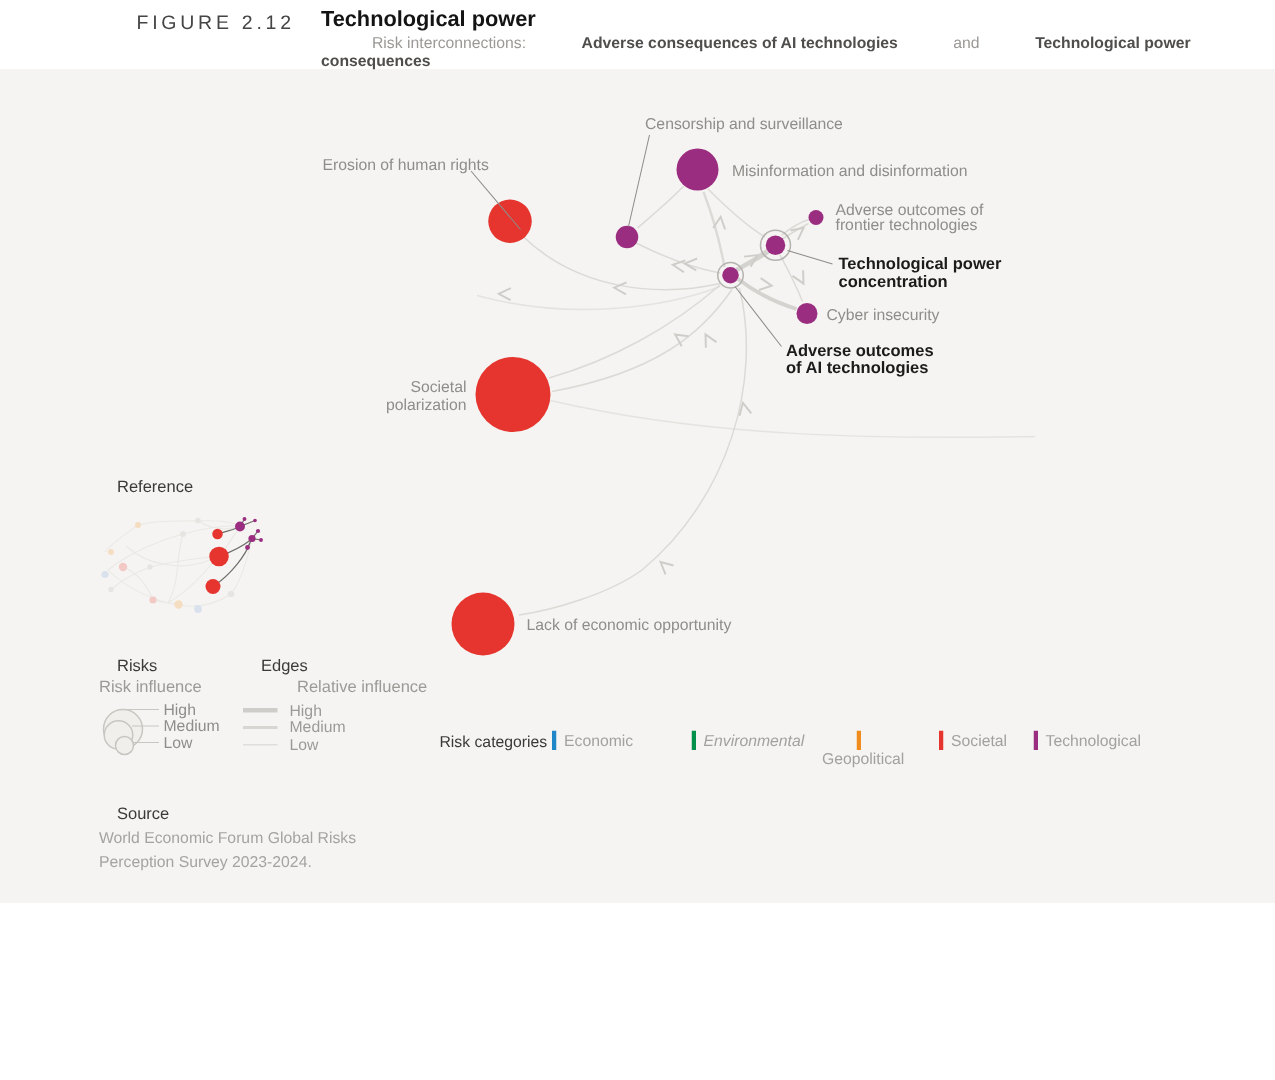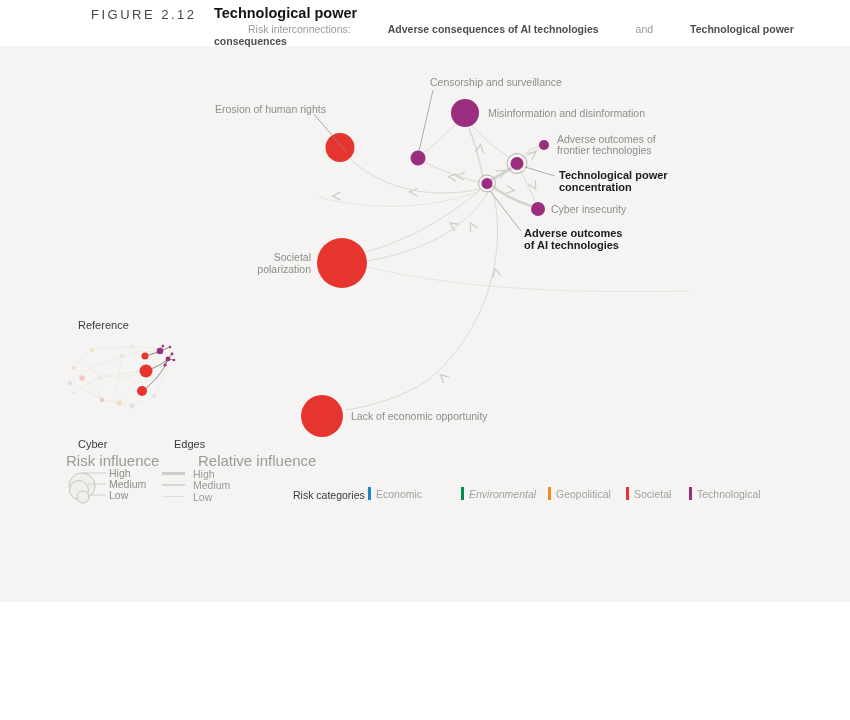--- a/index.html
+++ b/index.html
@@ -17,21 +17,21 @@
   .edge.med{stroke-width:1.6;}
   .edge.thick{stroke:#d5d3cf;stroke-width:3;}
   .edge.thick2{stroke:#d5d3cf;stroke-width:2.6;}
   .edge.fade{opacity:.65;}
   .chev{fill:none;stroke:#cfcdc9;stroke-width:1.3;}
   .leader{stroke:#8e8c89;stroke-width:.7;fill:none;}
   .ring{fill:none;stroke:#b5b3af;stroke-width:1;}
   .nl{font-size:10.5px;fill:#8f8d8a;}
   .nl-bold{font-size:11px;font-weight:700;fill:#1b1b1b;}
   .ref-title,.lg-title,.src-title{position:absolute;font-size:11px;color:#3c3a38;padding-left:12px;}
-  .lg-sub{position:absolute;font-size:15px;color:#9c9a97;}
+  .lg-sub{position:absolute;font-size:11px;color:#9c9a97;}
   .lg-text{font-size:10.5px;fill:#8f8d8a;}
   .lgc{fill:#f0efec;stroke:#c8c6c2;stroke-width:1;}
   .lgl{stroke:#c8c6c2;stroke-width:.8;}
   .edges-rows{position:absolute;left:162px;top:468px;}
   .edge-row{display:flex;align-items:center;height:11.5px;}
   .edge-row .bar{width:23px;margin-right:8px;}
   .bar-high{height:3px;background:#cfcdc9;}
   .bar-med{height:2px;background:#d8d6d2;}
   .bar-low{height:1px;background:#e0dedb;}
   .edge-row .lbl{font-size:10.5px;color:#9c9a97;}
@@ -155,21 +155,21 @@
       <circle cx="98" cy="13" r="3.3" fill="#9b2d80"></circle>
       <circle cx="106" cy="21" r="2.4" fill="#9b2d80"></circle>
       <circle cx="110" cy="16" r="1.4" fill="#9b2d80"></circle>
       <circle cx="112" cy="22" r="1.3" fill="#9b2d80"></circle>
       <circle cx="103" cy="27" r="1.6" fill="#9b2d80"></circle>
       <circle cx="101" cy="8" r="1.3" fill="#9b2d80"></circle>
       <circle cx="108" cy="9" r="1.2" fill="#9b2d80"></circle>
     </g>
   </svg>
 
-  <div class="lg-title" style="left:66px;top:438px;">Cyber</div>
+  <div class="lg-title" style="left:66px;top:438px;">Risks</div>
   <div class="lg-sub" style="left:66px;top:452px;">Risk influence</div>
   <svg style="position:absolute;left:62px;top:462px;" width="150" height="45" viewBox="0 0 150 45">
     <circle class="lgc" cx="20" cy="24" r="13"></circle>
     <circle class="lgc" cx="17" cy="28" r="9.5"></circle>
     <circle class="lgc" cx="21" cy="35" r="6"></circle>
     <line class="lgl" x1="20" y1="11" x2="44" y2="11"></line>
     <line class="lgl" x1="26" y1="22" x2="44" y2="22"></line>
     <line class="lgl" x1="27" y1="33" x2="44" y2="33"></line>
     <text class="lg-text" x="47" y="14.5">High</text>
     <text class="lg-text" x="47" y="25.5">Medium</text>
@@ -200,34 +200,39 @@
           <rect width="3" height="13" fill="#1f87c8"></rect>
         </svg>
         <span class="lbl">Economic</span>
       </div>
     <div class="cat-item" style="left:461px;font-style:italic;">
         <svg width="3" height="13">
           <rect width="3" height="13" fill="#00904a"></rect>
         </svg>
         <span class="lbl">Environmental</span>
       </div>
-    <div class="cat-item" style="left:548px;">
+    <div class="cat-item" style="left:548px;flex-direction:column;">
         <svg width="3" height="13">
           <rect width="3" height="13" fill="#f08b1e"></rect>
         </svg>
         <span class="lbl">Geopolitical</span>
       </div>
     <div class="cat-item" style="left:626px;">
         <svg width="3" height="13">
           <rect width="3" height="13" fill="#e5352e"></rect>
         </svg>
         <span class="lbl">Societal</span>
       </div>
     <div class="cat-item" style="left:689px;">
         <svg width="3" height="13">
           <rect width="3" height="13" fill="#9b2d80"></rect>
         </svg>
         <span class="lbl">Technological</span>
       </div>
   </div>
 
+  <div class="source-block">
+    <div class="src-title" style="position:static;">Source</div>
+    <div class="src-line">World Economic Forum Global Risks</div>
+    <div class="src-line">Perception Survey 2023-2024.</div>
+  </div>
 
 </div>
 
 </body></html>

